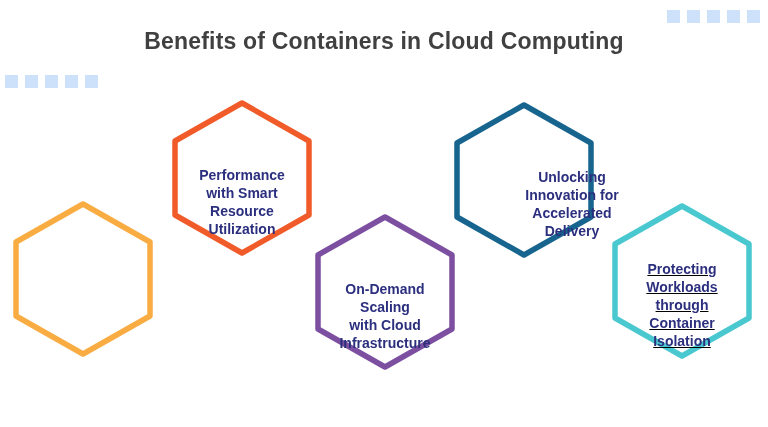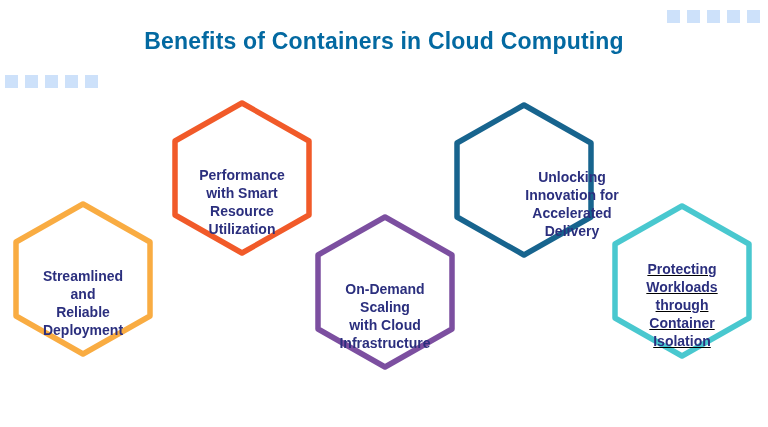--- a/index.html
+++ b/index.html
@@ -9,21 +9,21 @@
     font-family: "Liberation Sans", sans-serif;
     position: relative;
     overflow: hidden;
   }
   .title {
     position: absolute;
     top: 28px; left: 0; right: 0;
     text-align: center;
     font-size: 23px;
     font-weight: bold;
-    color: #0369a1;
+    color: #404040;
     letter-spacing: 0.2px;
   }
   .sq-row { position: absolute; display: flex; gap: 7px; }
   .sq { width: 13px; height: 13px; background: #CDE1FA; }
   .sq-top-right { top: 10px; right: 8px; }
   .sq-left { top: 75px; left: 5px; }
   .hex {
     position: absolute;
     width: 140px; height: 156px;
     display: flex; align-items: center; justify-content: center;
@@ -64,24 +64,20 @@
   <span class="sq"></span>
   <span class="sq"></span>
   <span class="sq"></span>
   <span class="sq"></span>
 </div>
 
 <div class="hex hex-1">
   <svg viewBox="0 0 140 156">
     <polygon points="70,3 137,41 137,115 70,153 3,115 3,41" fill="none" stroke-width="5.5" stroke-linejoin="round" stroke="#F9AC42"></polygon>
   </svg>
-  <div class="hex-label">Streamlined
-and
-Reliable
-Deployment</div>
 </div>
 
 <div class="hex hex-2">
   <svg viewBox="0 0 140 156">
     <polygon points="70,3 137,41 137,115 70,153 3,115 3,41" fill="none" stroke-width="5.5" stroke-linejoin="round" stroke="#F15A29"></polygon>
   </svg>
   <div class="hex-label">Performance
 with Smart
 Resource
 Utilization</div>

